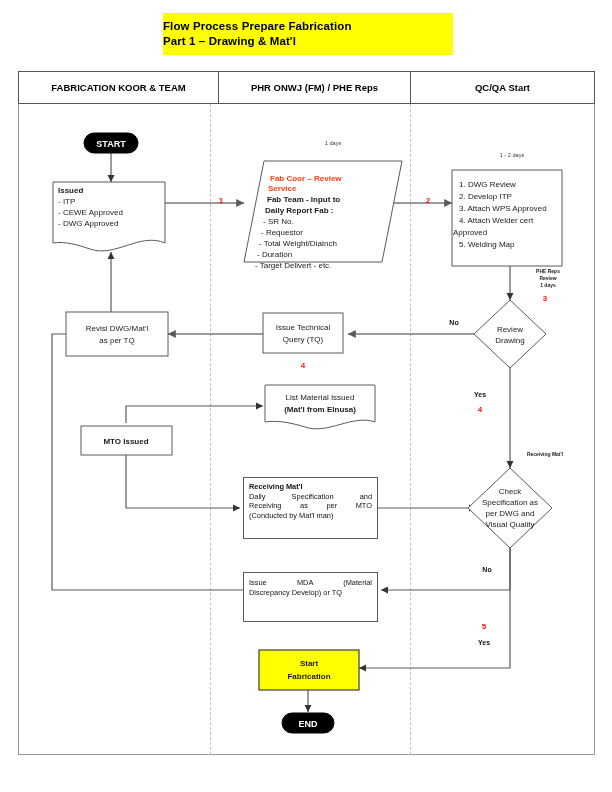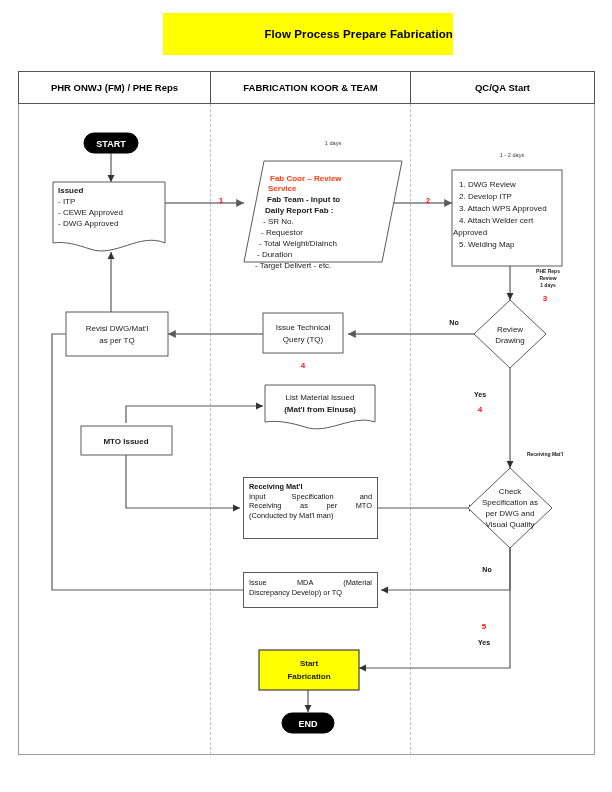--- a/index.html
+++ b/index.html
@@ -1,19 +1,19 @@
 <!DOCTYPE html>
 <html><head>
 <meta charset="utf-8">
 <style>
   html,body{margin:0;padding:0;background:#ffffff;}
   body{width:612px;height:792px;font-family:"Liberation Sans",sans-serif;color:#000;}
   #page{position:relative;width:612px;height:792px;overflow:hidden;}
   #title-banner{position:absolute;left:163px;top:13px;width:290px;height:42px;background:#ffff00;
-    display:flex;flex-direction:column;align-items:flex-end;justify-content:center;}
+    display:flex;flex-direction:column;align-items:flex-start;justify-content:center;}
   #title-banner .t-line{font-size:11.5px;font-weight:bold;line-height:15px;text-align:center;letter-spacing:.1px;}
   #frame{position:absolute;left:18px;top:71px;width:577px;height:684px;border:1px solid #9a9a9a;box-sizing:border-box;}
   #header-row{position:absolute;left:18px;top:71px;width:577px;height:33px;box-sizing:border-box;border:1px solid #555;
     display:flex;}
   .hdr-cell{height:100%;display:flex;align-items:center;justify-content:center;font-size:9.5px;font-weight:bold;box-sizing:border-box;}
   .hdr-cell.c1{width:192px;border-right:1px solid #555;}
   .hdr-cell.c2{width:200px;border-right:1px solid #555;}
   .hdr-cell.c3{width:183px;}
   .vdiv{position:absolute;top:104px;width:0;border-left:1px dashed #c0c0c0;height:651px;}
   #vdiv1{left:210px;}
@@ -27,40 +27,41 @@
   .txt{font-family:"Liberation Sans",sans-serif;font-size:8px;fill:#1a1a1a;}
   .txt-w{fill:#ffffff;font-weight:bold;font-size:9px;}
   .txt-b{font-weight:bold;}
   .txt-red{fill:#ff1010;font-weight:bold;}
   .txt-red-h{fill:#ff3b10;font-weight:bold;font-size:8px;}
   .txt-sm{font-size:5.6px;fill:#3a3a3a;}
   .txt-tiny{font-size:5px;font-weight:bold;fill:#222;}
   .txt-lab{font-size:7px;font-weight:bold;fill:#111;}
   .htmlbox{position:absolute;font-size:7.4px;line-height:9.6px;color:#111;box-sizing:border-box;}
   #box-receiving{left:243px;top:477px;width:135px;height:62px;border:1px solid #5a5a5a;background:#fff;padding:4px 5px;text-align:justify;}
-  #box-mda{left:243px;top:572px;width:135px;height:36px;border:1px solid #5a5a5a;background:#fff;padding:5px 5px;text-align:justify;}
+  #box-mda{left:243px;top:572px;width:135px;height:50px;border:1px solid #5a5a5a;background:#fff;padding:5px 5px;text-align:justify;}
   .jline{text-align:justify;text-align-last:justify;}
   .jlast{text-align:right;text-align-last:left;}
 </style>
 </head>
 <body>
 
 <div id="page">
 
   <div id="title-banner">
     <div class="t-line">Flow Process Prepare Fabrication</div>
+    <div class="t-line">Part 1 – Drawing &amp; Mat'l</div>
   </div>
 
   <div id="frame"></div>
   <div class="vdiv" id="vdiv1"></div>
   <div class="vdiv" id="vdiv2"></div>
 
   <div id="header-row">
+    <div class="hdr-cell c2">FABRICATION KOOR &amp; TEAM</div>
     <div class="hdr-cell c1">PHR ONWJ (FM) / PHE Reps</div>
-    <div class="hdr-cell c2">FABRICATION KOOR &amp; TEAM</div>
     <div class="hdr-cell c3">QC/QA Start</div>
   </div>
 
   <svg id="flow" viewBox="0 0 612 792">
     <defs>
       <marker id="ah" markerWidth="7" markerHeight="7" refX="6" refY="3" orient="auto">
         <path d="M0,0 L6,3 L0,6 z" fill="#5a5a5a"></path>
       </marker>
       <marker id="ahd" markerWidth="7" markerHeight="7" refX="6" refY="3" orient="auto">
         <path d="M0,0 L6,3 L0,6 z" fill="#333"></path>
@@ -199,21 +200,21 @@
     </g>
 
     <g>
       <rect class="term" x="282" y="713" rx="10" ry="10" width="52" height="20"></rect>
       <text class="txt txt-w" x="308" y="727" text-anchor="middle">END</text>
     </g>
   </svg>
 
   <div class="htmlbox" id="box-receiving">
     <div style="font-weight:bold">Receiving Mat'l</div>
-    <div class="jline">Input Specification and</div>
+    <div class="jline">Daily Specification and</div>
     <div class="jline">Receiving as per MTO</div>
     <div class="jlast">(Conducted by Mat'l man)</div>
   </div>
 
   <div class="htmlbox" id="box-mda">
     <div class="jline">Issue MDA (Material</div>
     <div class="jlast">Discrepancy Develop) or TQ</div>
   </div>
 
 </div>

